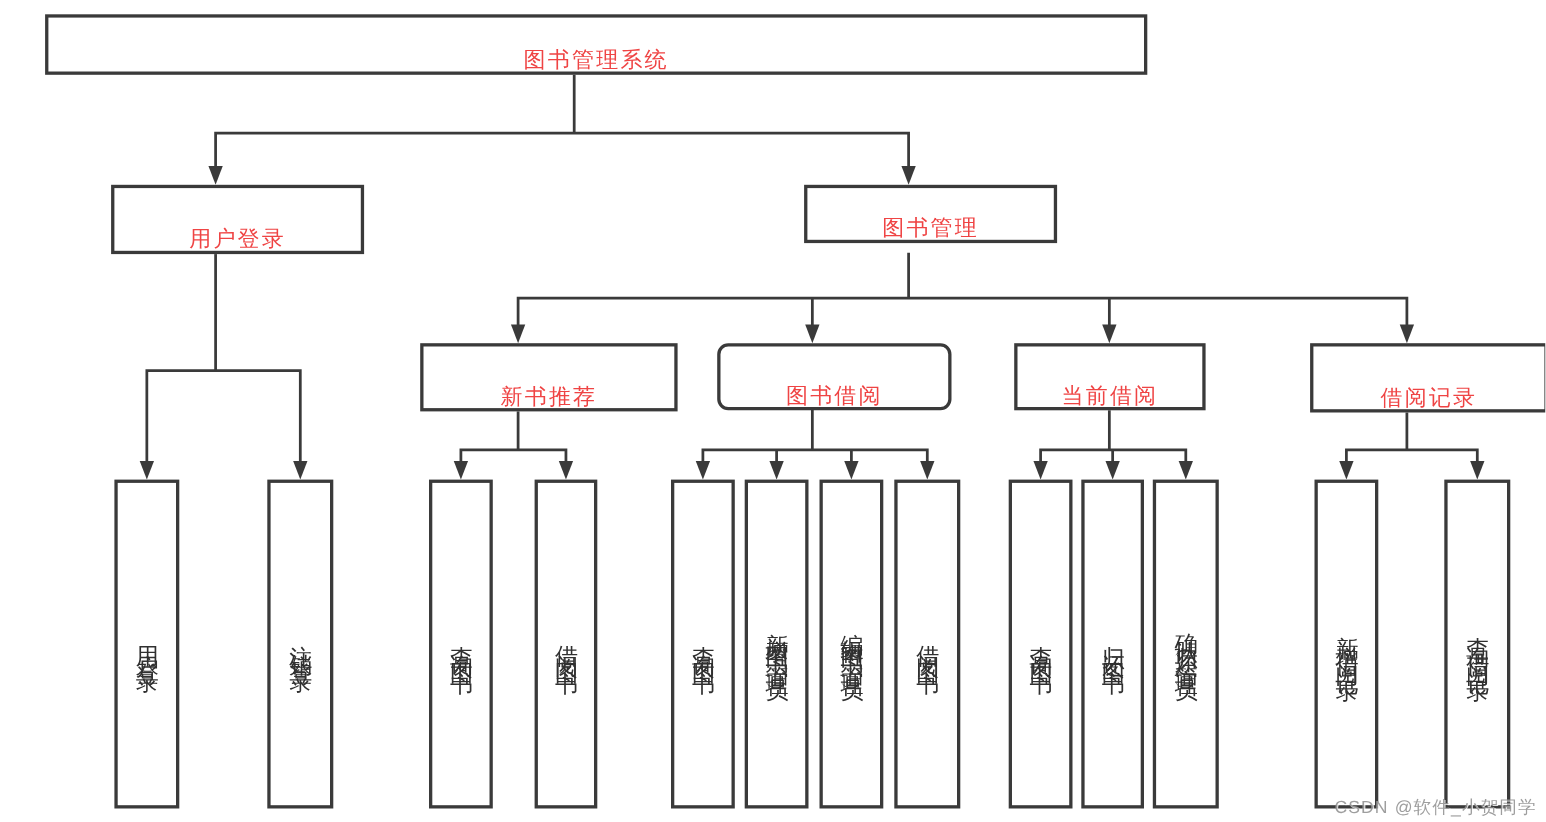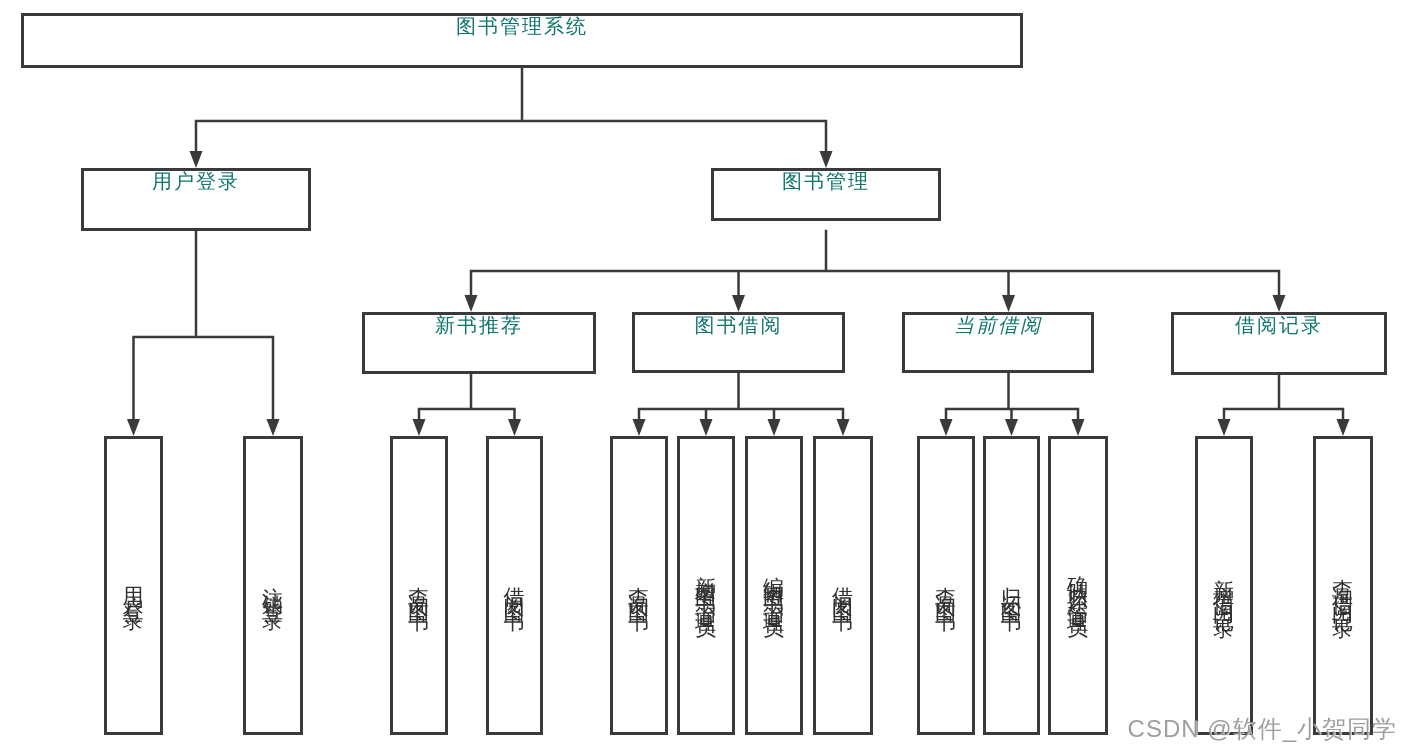--- a/index.html
+++ b/index.html
@@ -16,24 +16,25 @@
     left: 0; top: 0;
     width: 1405px; height: 747px;
     pointer-events: none;
   }
   .node {
     position: absolute;
     box-sizing: border-box;
     border: 3px solid #3a3a3a;
     background: #ffffff;
     display: flex;
-    align-items: flex-start;
+    align-items: flex-end;
     justify-content: center;
-    color: #0f766e;
+    color: #ef4444;
     text-align: center;
+    margin-left: 20px;
   }
   .h-label {
     font-size: 20px;
     letter-spacing: 2px;
     line-height: 1;
     white-space: nowrap;
   }
   .v-node {
     position: absolute;
     box-sizing: border-box;
@@ -50,21 +51,21 @@
     font-size: 21px;
     letter-spacing: 8px;
     line-height: 1;
     white-space: nowrap;
   }
   .v-label.long { letter-spacing: 6px; }
   #watermark {
     position: absolute;
     right: 8px;
     bottom: 2px;
-    font-size: 24px;
+    font-size: 16px;
     color: rgba(148,148,148,0.9);
     text-shadow: 1px 1px 0 rgba(255,255,255,0.8);
     letter-spacing: 1px;
     white-space: nowrap;
     z-index: 5;
   }
 </style>
 </head>
 <body>
 
@@ -117,24 +118,24 @@
   <div class="node" style="left:81px; top:168px; width:230px; height:63px;">
     <span class="h-label">用户登录</span>
   </div>
   <div class="node" style="left:711px; top:168px; width:230px; height:53px;">
     <span class="h-label">图书管理</span>
   </div>
 
   <div class="node" style="left:362px; top:312px; width:234px; height:62px;">
     <span class="h-label">新书推荐</span>
   </div>
-  <div class="node" style="left:632px; top:312px; width:213px; height:61px;">
+  <div class="node" style="left:632px; top:312px; width:213px; height:61px;border-radius:10px;">
     <span class="h-label">图书借阅</span>
   </div>
-  <div class="node" style="left:902px; top:312px; width:192px; height:61px;font-style:italic;">
+  <div class="node" style="left:902px; top:312px; width:174px; height:61px;">
     <span class="h-label">当前借阅</span>
   </div>
   <div class="node" style="left:1171px; top:312px; width:216px; height:63px;">
     <span class="h-label">借阅记录</span>
   </div>
 
   <div class="v-node" style="left:104px; top:436px; width:59px; height:299px;">
     <span class="v-label">用户登录</span>
   </div>
   <div class="v-node" style="left:243px; top:436px; width:60px; height:299px;">

